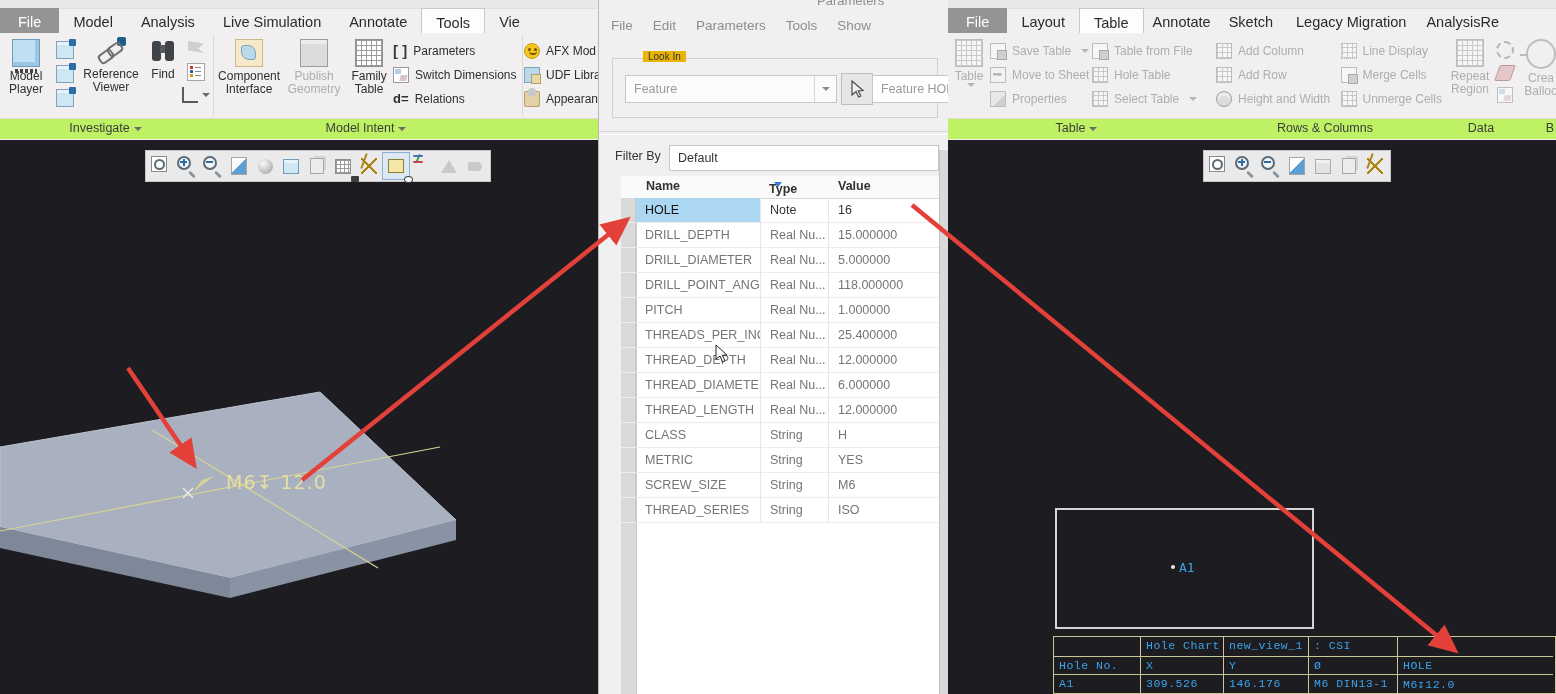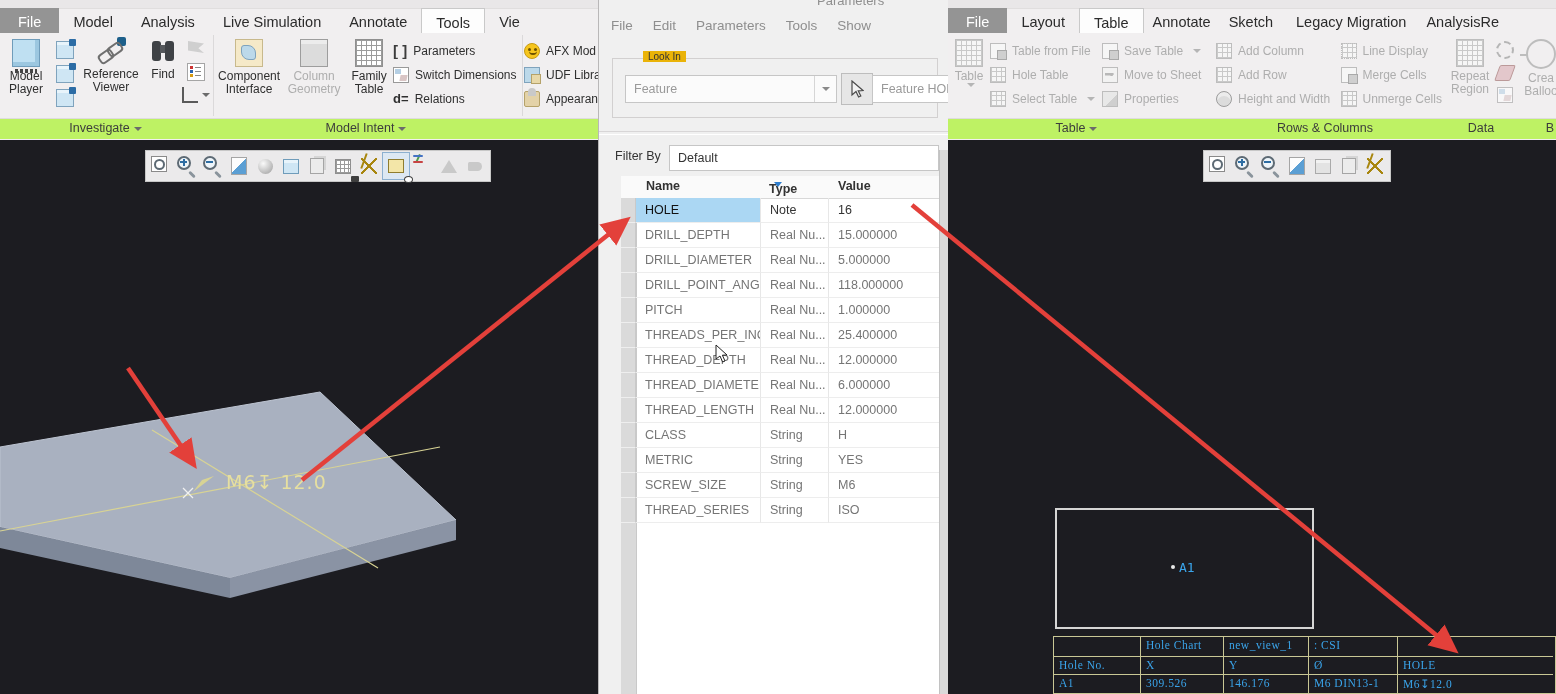--- a/index.html
+++ b/index.html
@@ -131,21 +131,21 @@
   .pname{width:125px}.ptype{width:68px}.pval{width:110px;border-right:none}
   .prow.sel .pname{background:#abd7f3;color:#111}
   .prow.sel .ptype,.prow.sel .pval{color:#333}
   .dscroll{position:absolute;left:340px;top:150px;width:8px;bottom:0;background:#d9d9d9;border-left:1px solid #c2c2c2}
   .dscroll::after{content:"";position:absolute;right:-2px;top:0;width:2px;height:100%;background:#8f8f8f}
   .cursor{position:absolute;width:16px;height:20px;z-index:50}
   
   .viewrect{position:absolute;left:107px;top:368px;width:255px;height:117px;border:2px solid #d5d5d5}
   #view-label{position:absolute;left:231px;top:420px;color:#3aa4ea;font-family:"DejaVu Sans Mono",monospace;font-size:13px}
   #view-label::before{content:"";position:absolute;left:-8px;top:5px;width:4px;height:4px;background:#e8e8e8;border-radius:50%}
-  #hole-chart{position:absolute;left:105px;top:496px;width:501px;border:1px solid #c9c795;border-bottom:1px solid #c9c795;font-family:Liberation Serif, serif;font-size:11.5px;color:#3aa4ea;letter-spacing:.5px}
+  #hole-chart{position:absolute;left:105px;top:496px;width:501px;border:1px solid #c9c795;border-bottom:1px solid #c9c795;font-family:Liberation Mono, monospace;font-size:11.5px;color:#3aa4ea;letter-spacing:.5px}
   .hc-row{display:flex}
   .hc-cell{box-sizing:border-box;border-right:1px solid #c9c795;border-bottom:1px solid #c9c795;padding:2px 0 0 5px;white-space:nowrap;overflow:hidden}
   .hc-cell:last-child{border-right:none}
   .hc-row:last-child .hc-cell{border-bottom:none}
   
   #arrows{position:absolute;left:0;top:0;pointer-events:none;z-index:90}
 </style>
 </head>
 <body>
 
@@ -194,21 +194,21 @@
       </div>
     </div>
     <div class="vsep"></div>
     <div class="rgroup" style="width:306px">
       <div class="bigbtn" style="width:68px">
         <span class="ic s26 ic-puzzle"></span>
         <span class="blabel">Component Interface</span>
       </div>
       <div class="bigbtn dis" style="width:62px">
         <span class="ic s26 ic-gcube"></span>
-        <span class="blabel">Column Geometry</span>
+        <span class="blabel">Publish Geometry</span>
       </div>
       <div class="bigbtn" style="width:48px">
         <span class="ic s26 ic-grid"></span>
         <span class="blabel">Family Table</span>
       </div>
       <div class="txtcol" style="width:128px">
         <div class="txtbtn">
           <span class="ic ic-brackets">[ ]</span>
           <span>Parameters</span>
         </div>
@@ -448,48 +448,48 @@
     <div class="tab" style="padding:3px 6px 0">AnalysisRe</div>
   </div>
 
   <div class="ribbon">
     <div class="rgroup" style="width:256px">
       <div class="bigbtn dis" style="width:42px">
         <span class="ic s26 ic-grid gray"></span>
         <span class="blabel">Table</span>
         <span class="caret" style="border-top-color:#b5b5b5"></span>
       </div>
+      <div class="txtcol" style="width:102px">
+        <div class="txtbtn dis">
+          <span class="ic s14 ic-savegrid"></span>
+          <span>Save Table</span>
+          <span class="caret" style="border-top-color:#b5b5b5"></span>
+        </div>
+        <div class="txtbtn dis">
+          <span class="ic s14 ic-sheetarrow"></span>
+          <span>Move to Sheet</span>
+        </div>
+        <div class="txtbtn dis">
+          <span class="ic s14 ic-props"></span>
+          <span>Properties</span>
+        </div>
+      </div>
       <div class="txtcol" style="width:112px">
         <div class="txtbtn dis">
           <span class="ic s14 ic-savegrid"></span>
           <span>Table from File</span>
         </div>
         <div class="txtbtn dis">
           <span class="ic s14 ic-grid gray"></span>
           <span>Hole Table</span>
         </div>
         <div class="txtbtn dis">
           <span class="ic s14 ic-grid gray"></span>
           <span>Select Table</span>
           <span class="caret" style="border-top-color:#b5b5b5"></span>
-        </div>
-      </div>
-      <div class="txtcol" style="width:102px">
-        <div class="txtbtn dis">
-          <span class="ic s14 ic-savegrid"></span>
-          <span>Save Table</span>
-          <span class="caret" style="border-top-color:#b5b5b5"></span>
-        </div>
-        <div class="txtbtn dis">
-          <span class="ic s14 ic-sheetarrow"></span>
-          <span>Move to Sheet</span>
-        </div>
-        <div class="txtbtn dis">
-          <span class="ic s14 ic-props"></span>
-          <span>Properties</span>
         </div>
       </div>
     </div>
     <div class="vsep"></div>
     <div class="rgroup" style="width:238px">
       <div class="txtcol" style="width:130px;padding-left:10px">
         <div class="txtbtn dis">
           <span class="ic s14 ic-grid gray"></span>
           <span>Add Column</span>
         </div>

